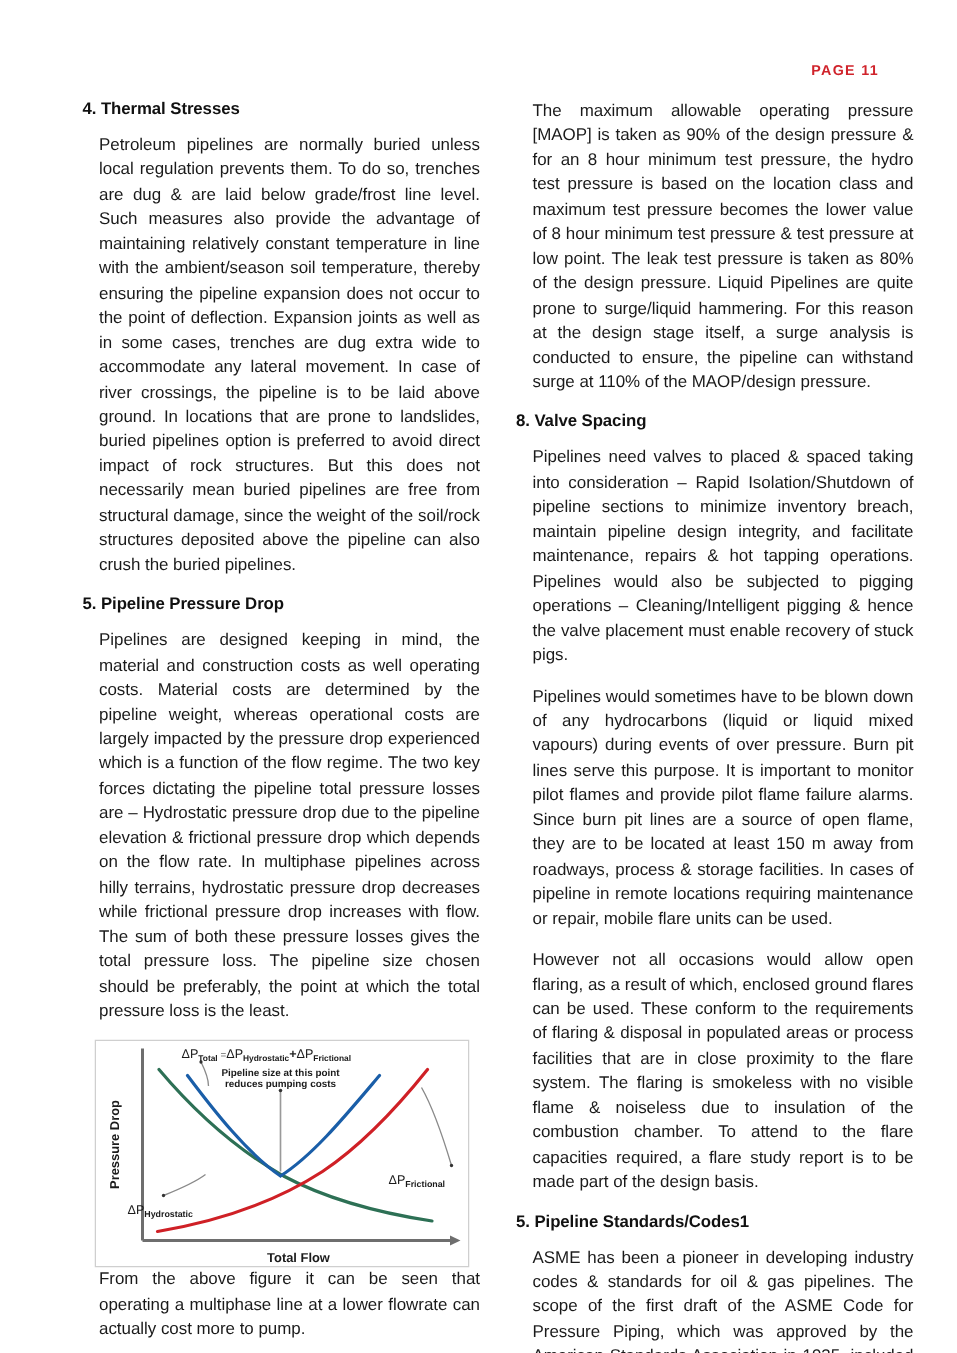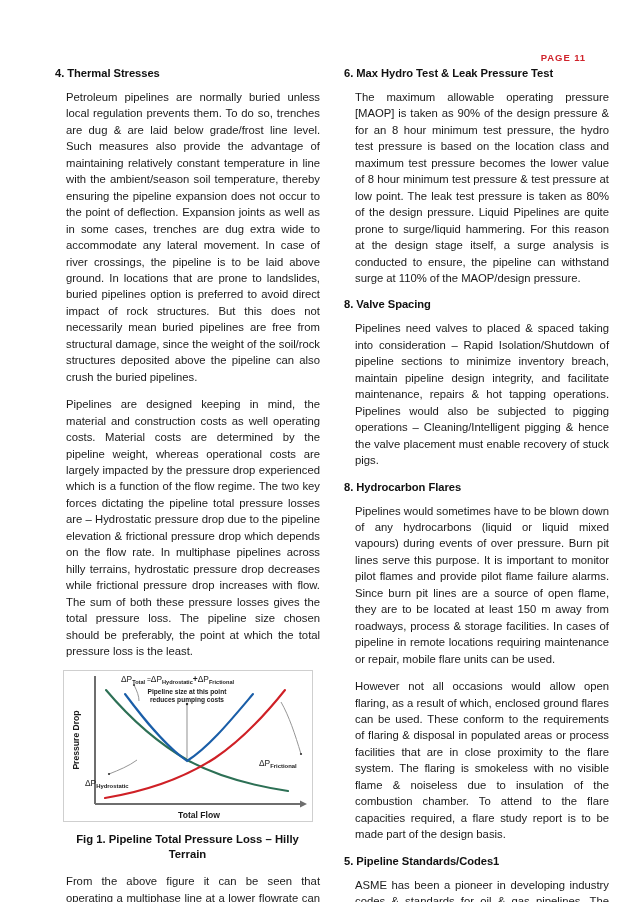--- a/index.html
+++ b/index.html
@@ -20,21 +20,21 @@
     width: 638px;
     height: 902px;
     box-sizing: border-box;
     padding: 0;
     overflow: hidden;
   }
 
   
   .page-header {
     position: absolute;
-    top: 52px;
+    top: 42px;
     right: 52px;
     font-size: 9.5px;
     font-weight: bold;
     letter-spacing: 0.9px;
     color: #d0232b;
   }
 
   
   .columns {
     position: absolute;
@@ -104,20 +104,21 @@
 
   <div class="page-header">PAGE 11</div>
 
   <div class="columns">
 
     <div class="col">
 
       <h2 class="sec">4. Thermal Stresses</h2>
       <p class="body">Petroleum pipelines are normally buried unless local regulation prevents them. To do so, trenches are dug &amp; are laid below grade/frost line level. Such measures also provide the advantage of maintaining relatively constant temperature in line with the ambient/season soil temperature, thereby ensuring the pipeline expansion does not occur to the point of deflection. Expansion joints as well as in some cases, trenches are dug extra wide to accommodate any lateral movement. In case of river crossings, the pipeline is to be laid above ground. In locations that are prone to landslides, buried pipelines option is preferred to avoid direct impact of rock structures. But this does not necessarily mean buried pipelines are free from structural damage, since the weight of the soil/rock structures deposited above the pipeline can also crush the buried pipelines.</p>
 
+      <h2 class="sec">5. Pipeline Pressure Drop</h2>
       <p class="body">Pipelines are designed keeping in mind, the material and construction costs as well operating costs. Material costs are determined by the pipeline weight, whereas operational costs are largely impacted by the pressure drop experienced which is a function of the flow regime. The two key forces dictating the pipeline total pressure losses are – Hydrostatic pressure drop due to the pipeline elevation &amp; frictional pressure drop which depends on the flow rate. In multiphase pipelines across hilly terrains, hydrostatic pressure drop decreases while frictional pressure drop increases with flow. The sum of both these pressure losses gives the total pressure loss. The pipeline size chosen should be preferably, the point at which the total pressure loss is the least.</p>
 
       <div class="figure">
         <div class="chart-wrap">
           <svg class="chart-svg" viewBox="0 0 250 152" preserveAspectRatio="none">
 
             <rect x="0.5" y="0.5" width="249" height="151" fill="#ffffff" stroke="#cfcfcf" stroke-width="1"></rect>
 
             <line x1="32" y1="6" x2="32" y2="134" stroke="#6e6e6e" stroke-width="2"></line>
 
@@ -164,35 +165,32 @@
               </text>
             </g>
 
             <g>
               <text x="124" y="24" text-anchor="middle" font-family="Liberation Sans, sans-serif" font-size="6.6" font-weight="bold" fill="#1a1a1a">Pipeline size at this point</text>
               <text x="124" y="31.5" text-anchor="middle" font-family="Liberation Sans, sans-serif" font-size="6.6" font-weight="bold" fill="#1a1a1a">reduces pumping costs</text>
             </g>
           </svg>
         </div>
 
-        <div class="fig-caption">Fig 1. Pipeline Total Pressure Loss – Hilly Terrain</div>
       </div>
 
       <p class="body">From the above figure it can be seen that operating a multiphase line at a lower flowrate can actually cost more to pump.</p>
     </div>
 
     <div class="col">
 
-      <h2 class="sec">6. Max Hydro Test &amp; Leak Pressure Test</h2>
       <p class="body">The maximum allowable operating pressure [MAOP] is taken as 90% of the design pressure &amp; for an 8 hour minimum test pressure, the hydro test pressure is based on the location class and maximum test pressure becomes the lower value of 8 hour minimum test pressure &amp; test pressure at low point. The leak test pressure is taken as 80% of the design pressure. Liquid Pipelines are quite prone to surge/liquid hammering. For this reason at the design stage itself, a surge analysis is conducted to ensure, the pipeline can withstand surge at 110% of the MAOP/design pressure.</p>
 
       <h2 class="sec">8. Valve Spacing</h2>
       <p class="body">Pipelines need valves to placed &amp; spaced taking into consideration – Rapid Isolation/Shutdown of pipeline sections to minimize inventory breach, maintain pipeline design integrity, and facilitate maintenance, repairs &amp; hot tapping operations. Pipelines would also be subjected to pigging operations – Cleaning/Intelligent pigging &amp; hence the valve placement must enable recovery of stuck pigs.</p>
 
-      <h2 class="sec">8. Hydrocarbon Flares</h2>
       <p class="body">Pipelines would sometimes have to be blown down of any hydrocarbons (liquid or liquid mixed vapours) during events of over pressure. Burn pit lines serve this purpose. It is important to monitor pilot flames and provide pilot flame failure alarms. Since burn pit lines are a source of open flame, they are to be located at least 150 m away from roadways, process &amp; storage facilities. In cases of pipeline in remote locations requiring maintenance or repair, mobile flare units can be used.</p>
       <p class="body">However not all occasions would allow open flaring, as a result of which, enclosed ground flares can be used. These conform to the requirements of flaring &amp; disposal in populated areas or process facilities that are in close proximity to the flare system. The flaring is smokeless with no visible flame &amp; noiseless due to insulation of the combustion chamber. To attend to the flare capacities required, a flare study report is to be made part of the design basis.</p>
 
       <h2 class="sec">5. Pipeline Standards/Codes1</h2>
       <p class="body">ASME has been a pioneer in developing industry codes &amp; standards for oil &amp; gas pipelines. The scope of the first draft of the ASME Code for Pressure Piping, which was approved by the American Standards Association in 1935, included the design, manufacture, installation, and testing of</p>
     </div>
 
   </div>
 </div>
 

